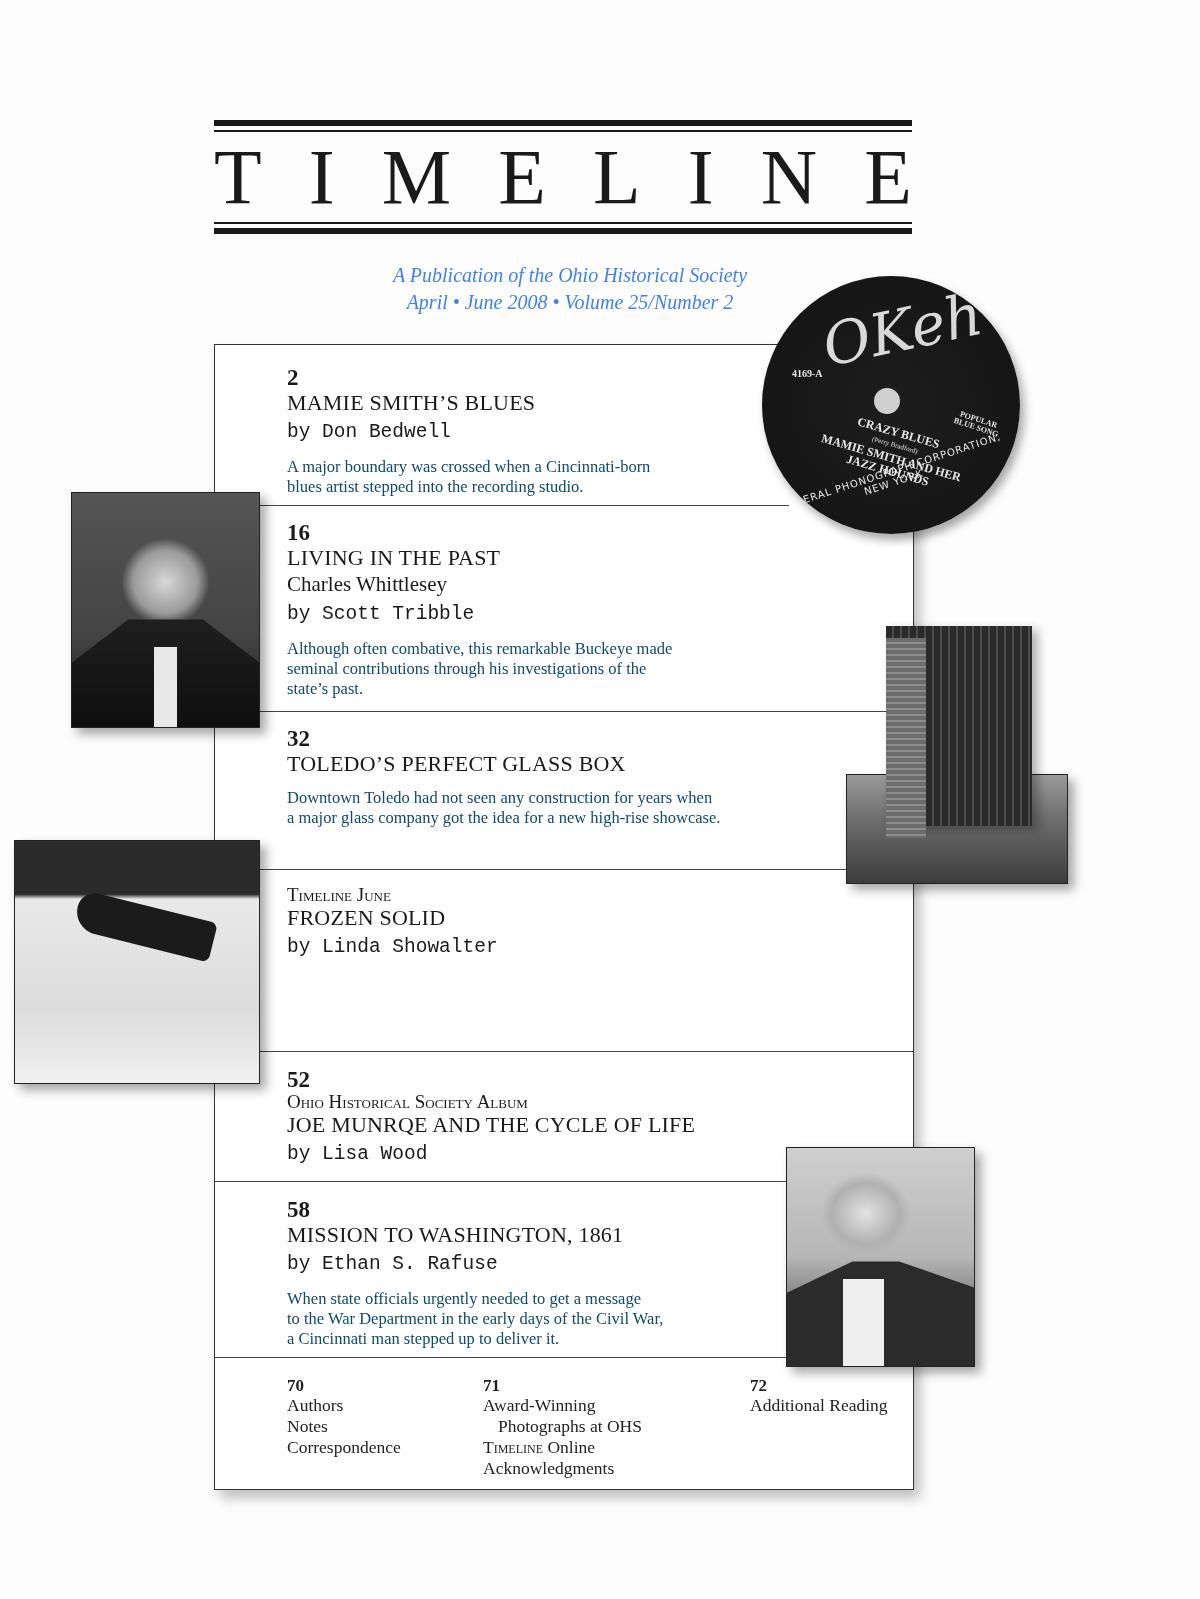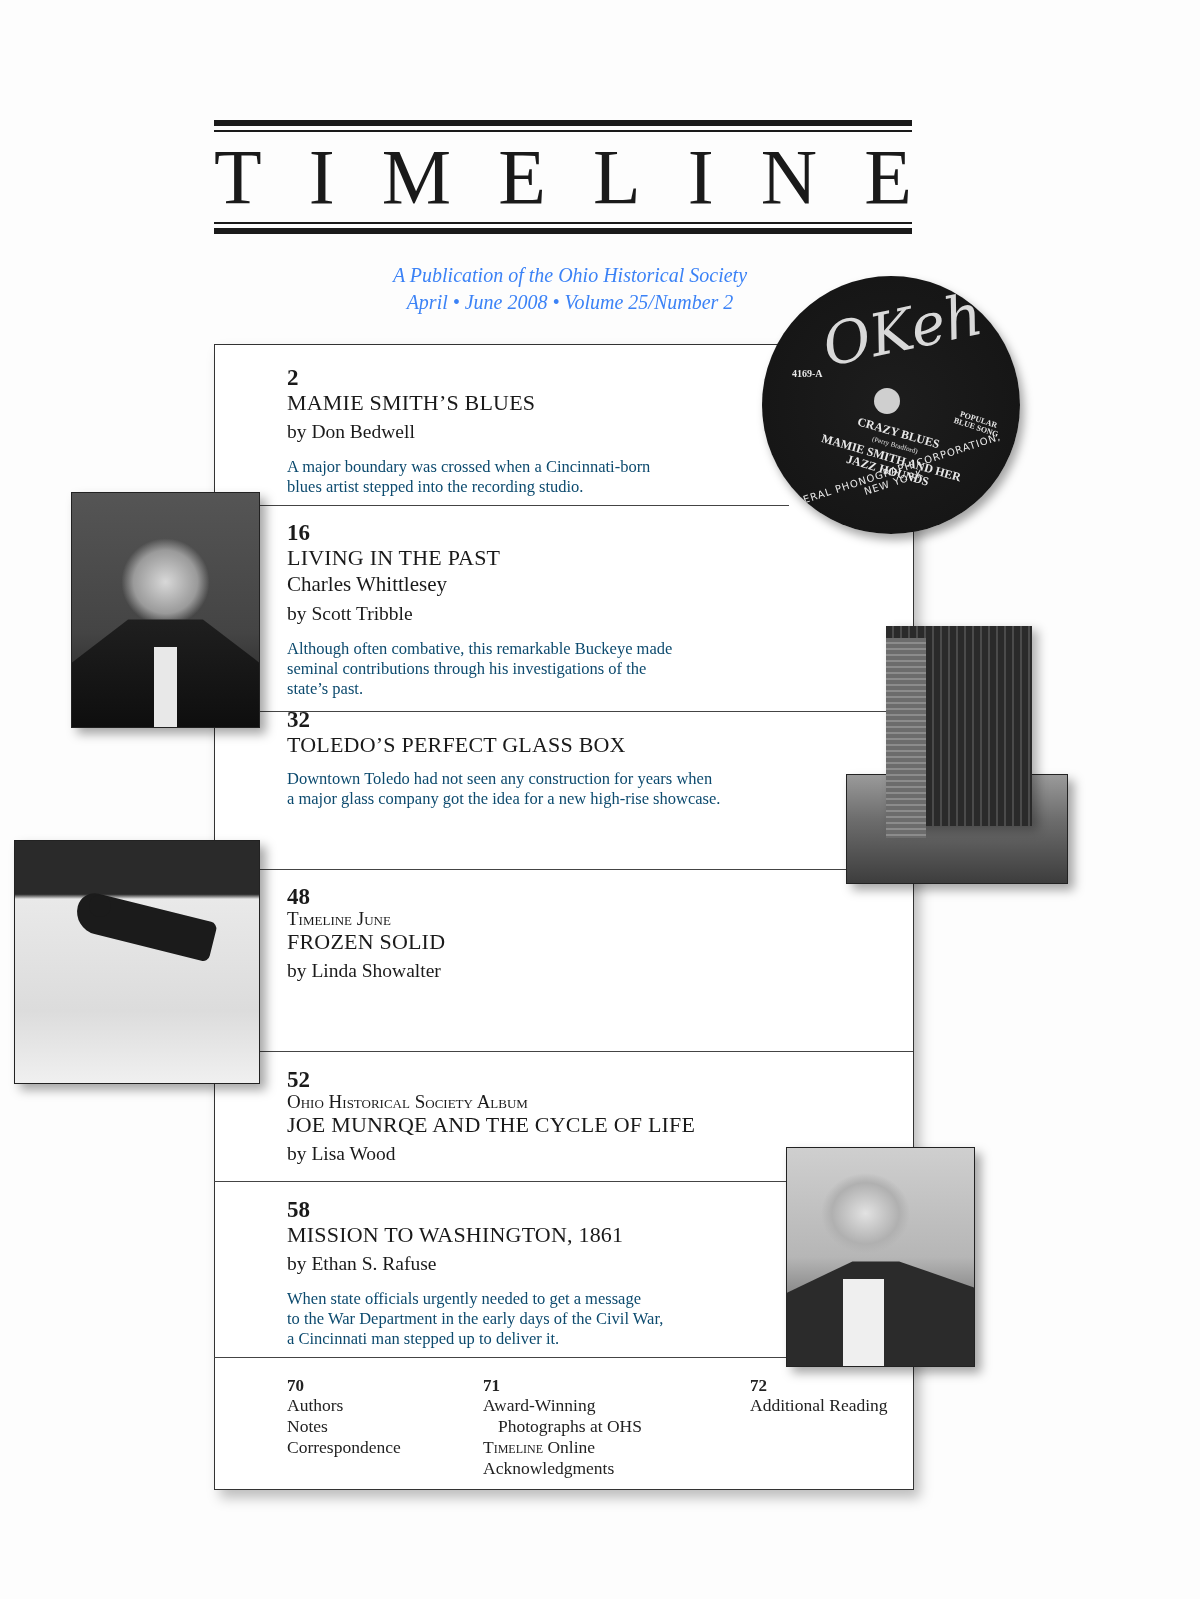--- a/index.html
+++ b/index.html
@@ -34,21 +34,21 @@
     border:1.5px solid #333; background:#fff;
     box-shadow: 6px 8px 12px rgba(0,0,0,0.25);
   }
   .divider { position:absolute; height:0; border-top:1.5px solid #444; }
 
   .entry { position:absolute; left:287px; }
   .page { font-weight:bold; font-size:23px; line-height:24px; }
   .head { font-size:22px; line-height:26px; letter-spacing:0.2px; }
   .sub  { font-size:21px; line-height:27px; }
   .smallcaps { font-variant:small-caps; font-size:19px; line-height:20px; }
-  .byline { font-size:19.5px; line-height:28px; margin-top:2px; }
+  .byline { font-size:19.5px; line-height:28px; margin-top:2px;font-family:Liberation Mono, monospace; }
   .desc { font-size:16.5px; line-height:20px; margin-top:11px; color:#0c4a6e; }
 
   
   .foot { position:absolute; top:1377px; font-size:17.5px; line-height:21px; color:#222; }
   .foot .pg { font-weight:bold; font-size:17px; line-height:18px; }
   .foot .indent { padding-left:15px; }
 
   
   .photo { position:absolute; border:1.5px solid #222; box-shadow:6px 6px 10px rgba(0,0,0,0.35); overflow:hidden; }
   .ph-whittlesey { left:71px; top:492px; width:187px; height:234px;
@@ -140,31 +140,30 @@
   <div class="head">LIVING IN THE PAST</div>
   <div class="sub">Charles Whittlesey</div>
   <div class="byline">by Scott Tribble</div>
   <div class="desc">
     <div>Although often combative, this remarkable Buckeye made</div>
     <div>seminal contributions through his investigations of the</div>
     <div>state’s past.</div>
   </div>
 </div>
 
-<div class="entry" style="top:708px;">
+<div class="entry" style="top:727px;">
   <div class="page">32</div>
   <div class="head">TOLEDO’S PERFECT GLASS BOX</div>
   <div class="desc">
     <div>Downtown Toledo had not seen any construction for years when</div>
     <div>a major glass company got the idea for a new high-rise showcase.</div>
   </div>
 </div>
 
 <div class="entry" style="top:885px;">
-  <div class="page">48</div>
   <div class="smallcaps">Timeline June</div>
   <div class="head">FROZEN SOLID</div>
   <div class="byline">by Linda Showalter</div>
 </div>
 
 <div class="entry" style="top:1068px;">
   <div class="page">52</div>
   <div class="smallcaps">Ohio Historical Society Album</div>
   <div class="head">JOE MUNRQE AND THE CYCLE OF LIFE</div>
   <div class="byline">by Lisa Wood</div>

